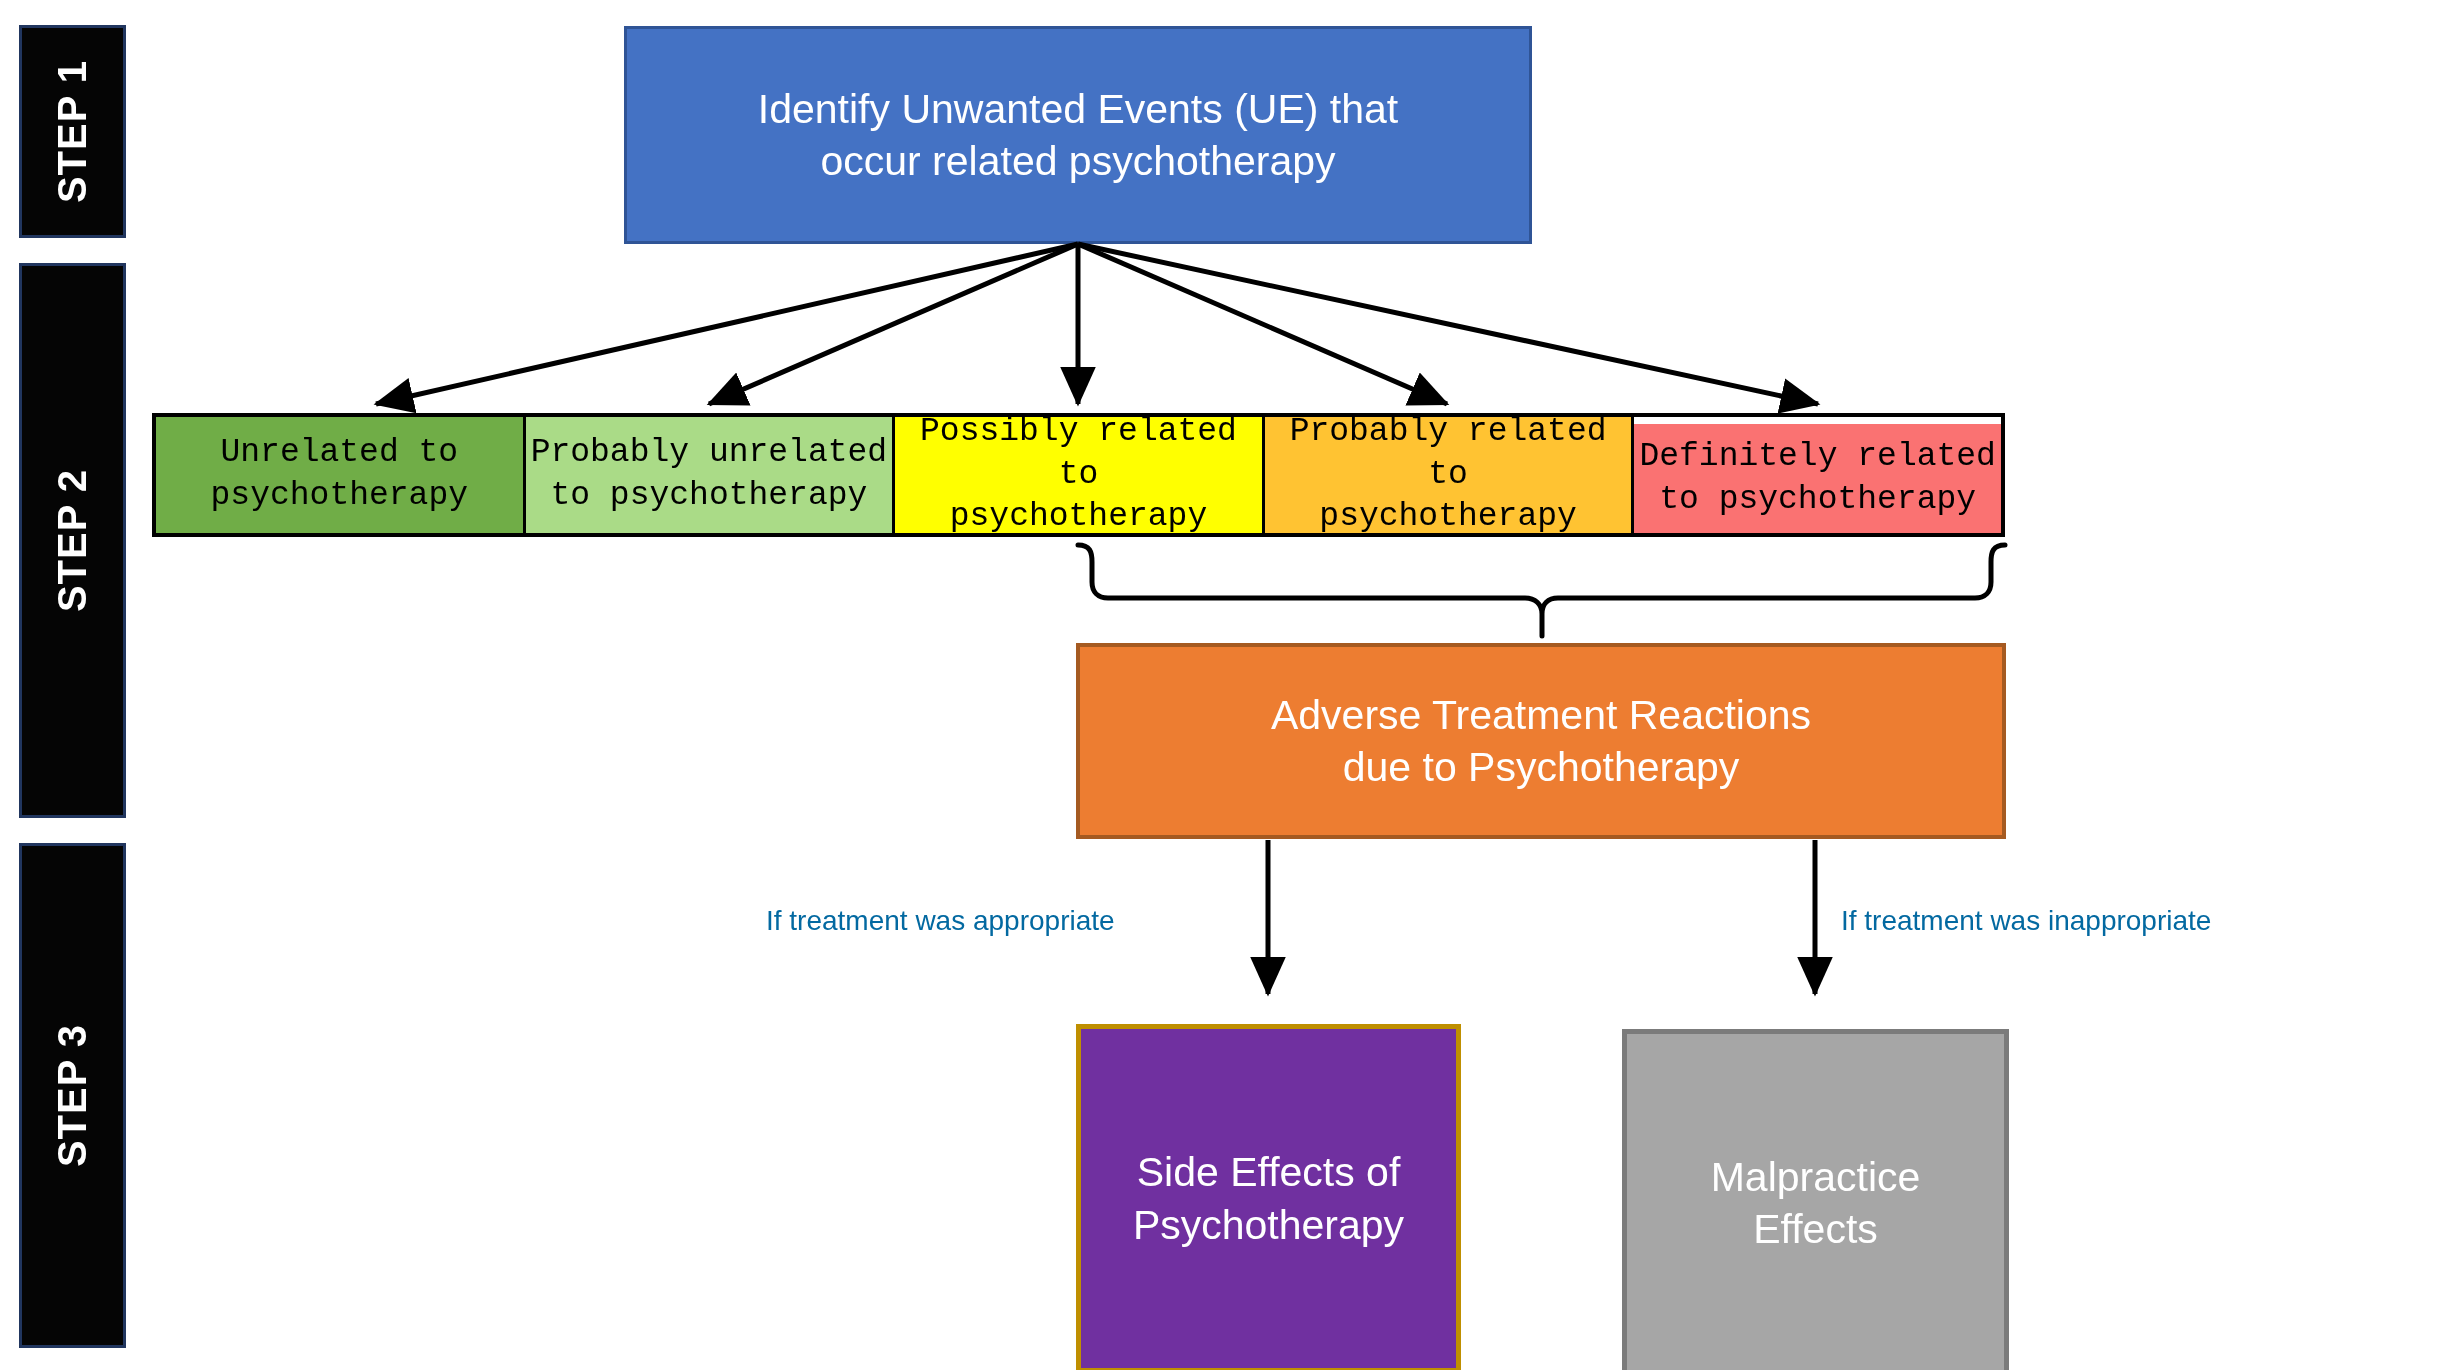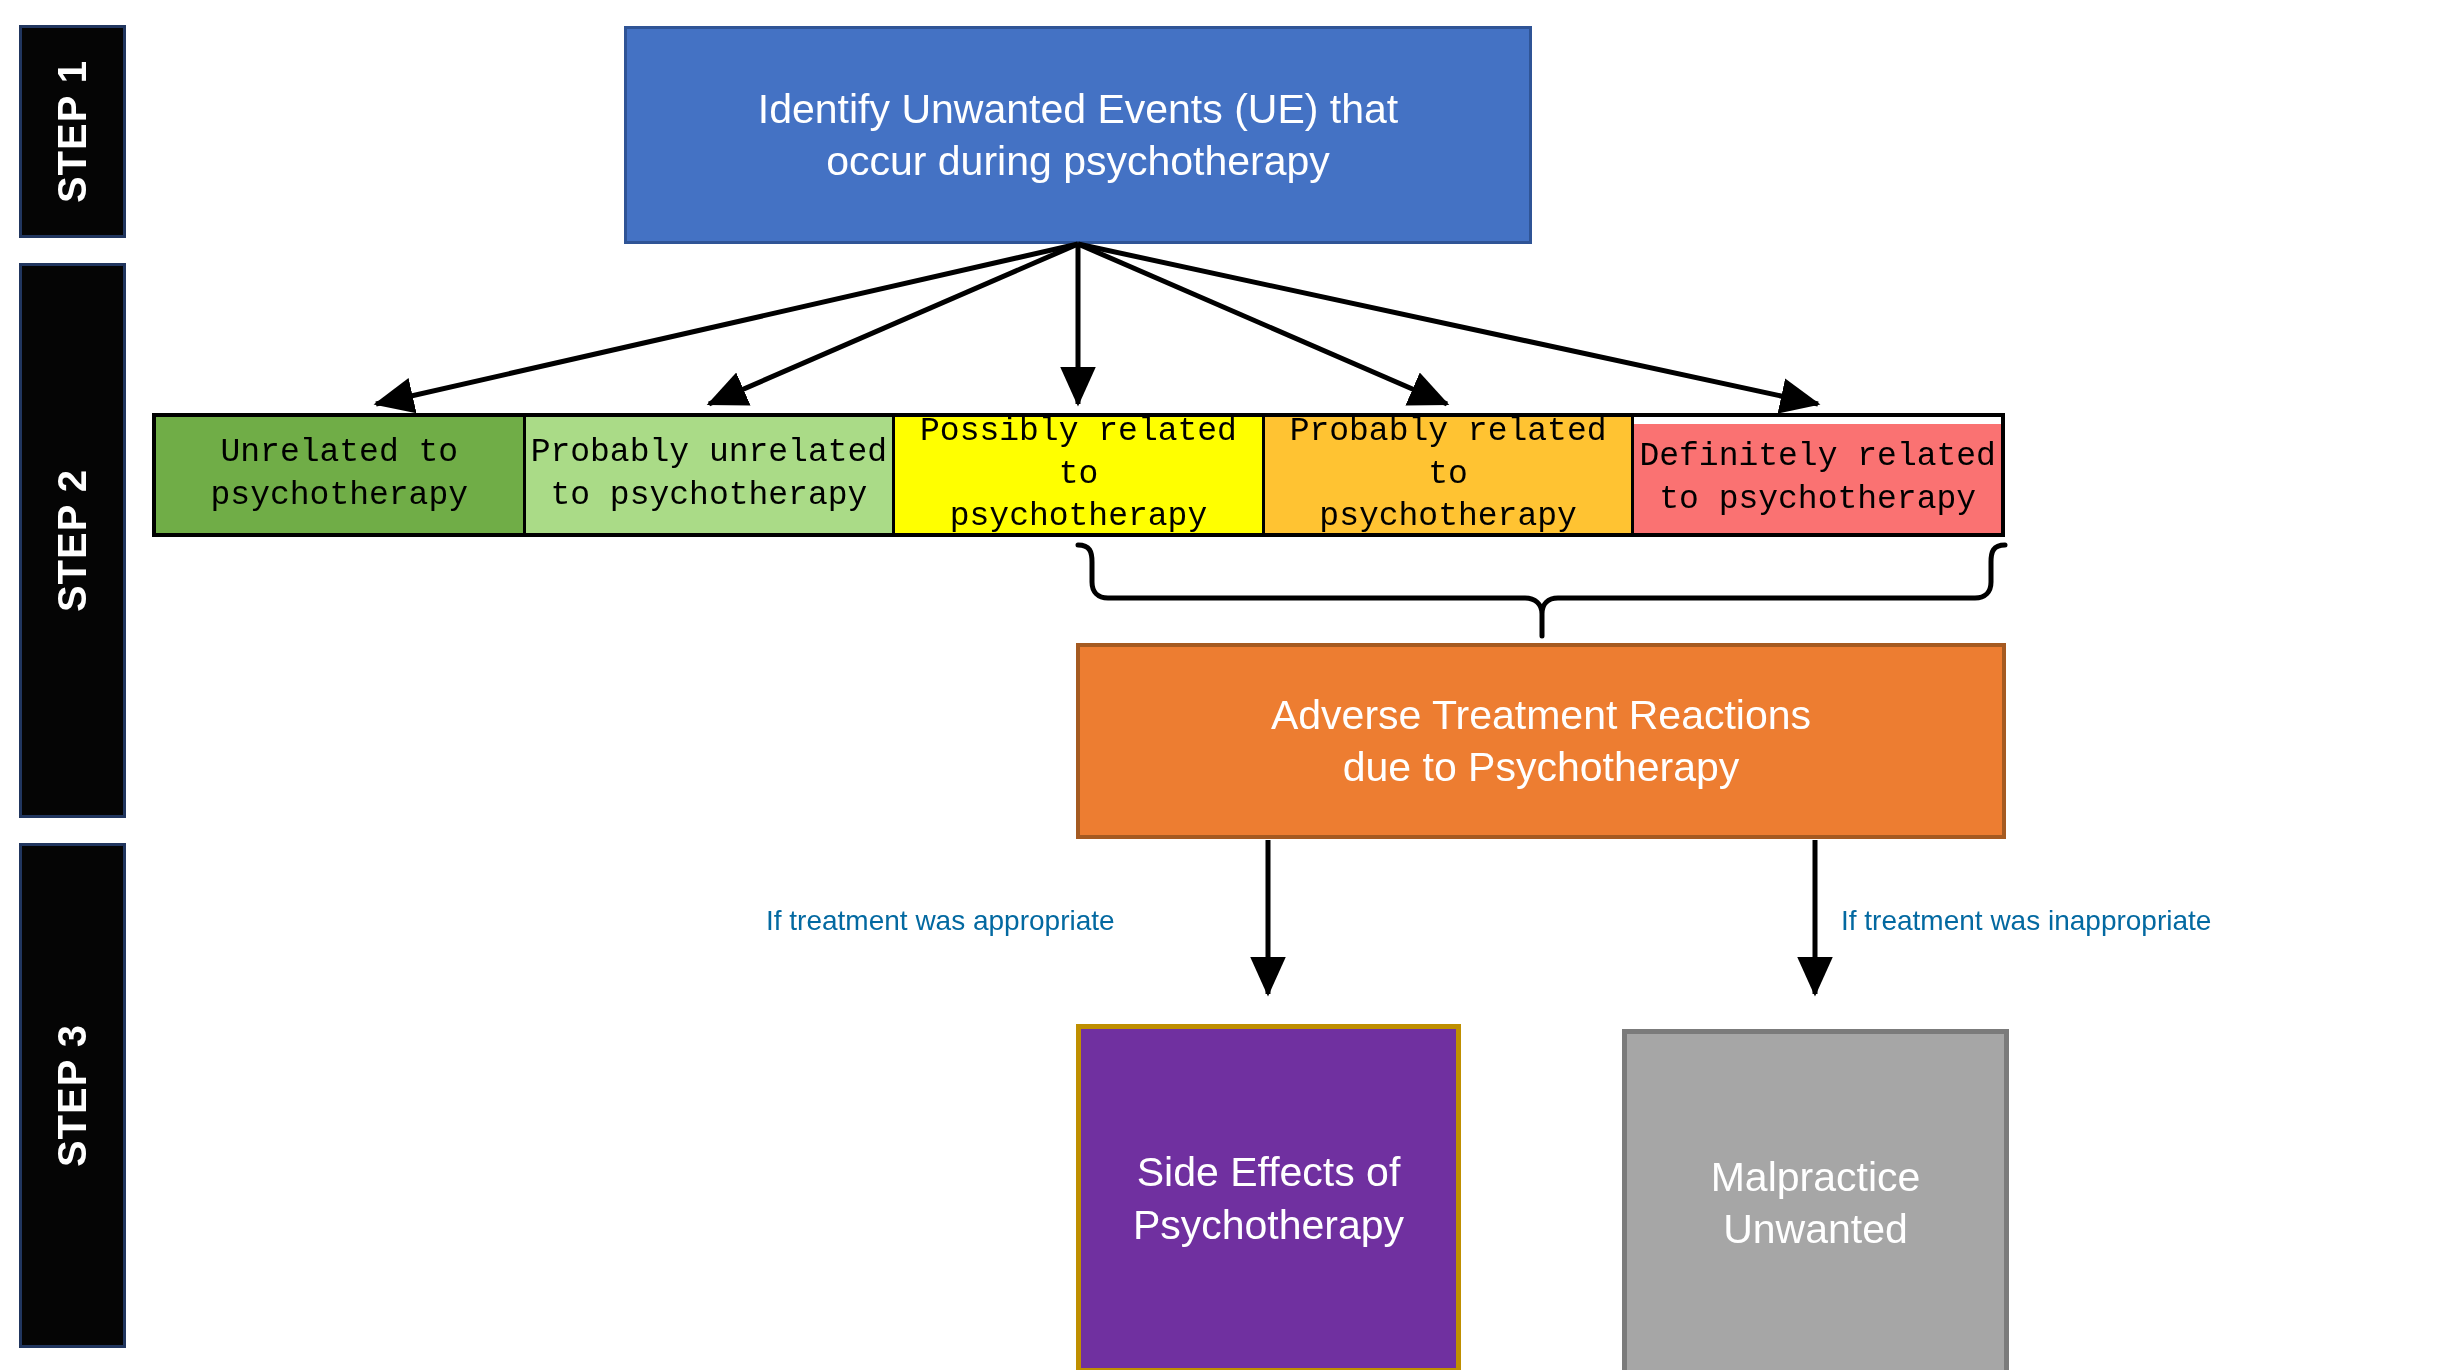--- a/index.html
+++ b/index.html
@@ -116,21 +116,21 @@
     <span class="step-label">STEP 2</span>
   </div>
 
   <div class="abs step-bar" style="left:19px; top:843px; width:107px; height:505px;">
     <span class="step-label">STEP 3</span>
   </div>
 
   <div class="abs flowbox box-blue" style="left:624px; top:26px; width:908px; height:218px;">
     <div>
       <div>Identify Unwanted Events (UE) that</div>
-      <div>occur during psychotherapy</div>
+      <div>occur related psychotherapy</div>
     </div>
   </div>
 
   <div class="abs" id="scale-bar" style="left:152px; top:413px; width:1853px; height:124px;">
 
     <div class="scale-seg" style="background:#70AD47;">
       <div>
         <div>Unrelated to</div>
         <div>psychotherapy</div>
       </div>
@@ -179,21 +179,21 @@
   <div class="abs flowbox box-purple" style="left:1076px; top:1000px; width:385px; height:349px;margin-top:24px;">
     <div>
       <div>Side Effects of</div>
       <div>Psychotherapy</div>
     </div>
   </div>
 
   <div class="abs flowbox box-gray" style="left:1622px; top:1029px; width:387px; height:348px;">
     <div>
       <div>Malpractice</div>
-      <div>Unwanted</div>
+      <div>Effects</div>
     </div>
   </div>
 
   <svg class="overlay" viewBox="0 0 2455 1370">
     <defs>
       <marker id="arrowhead" markerWidth="9" markerHeight="9" refX="7.5" refY="4" orient="auto" markerUnits="strokeWidth">
         <path d="M0,0.4 L8,4 L0,7.6 z" fill="#000000"></path>
       </marker>
     </defs>
 

